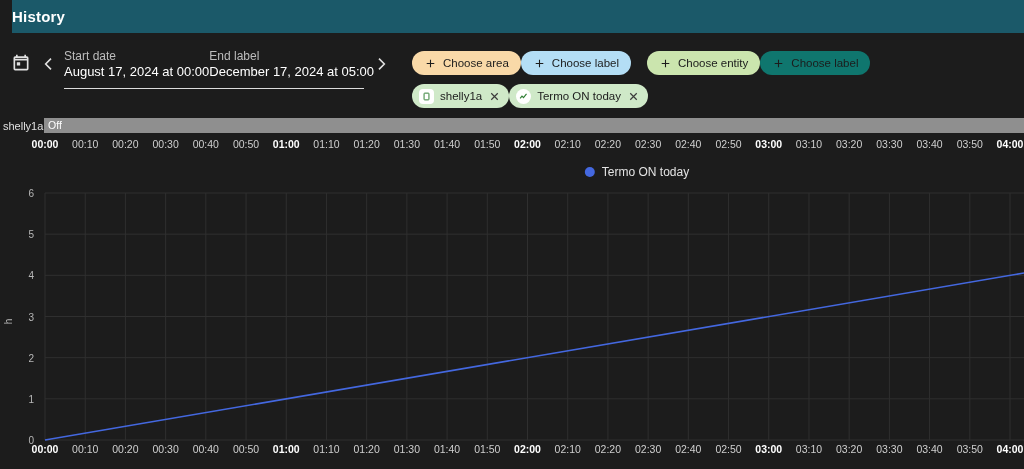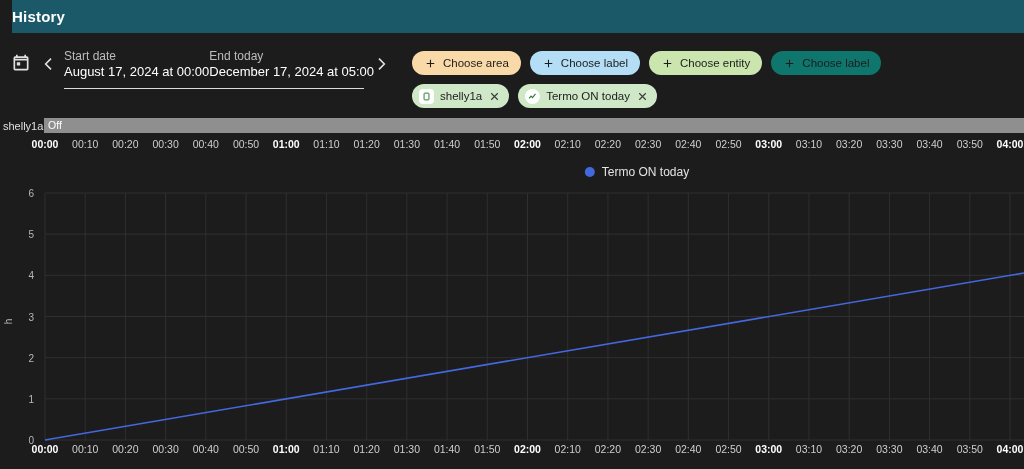--- a/index.html
+++ b/index.html
@@ -28,21 +28,21 @@
   .chev-left{position:absolute;left:40px;top:55px;width:18px;height:18px;}
   .chev-right{position:absolute;left:372px;top:55px;width:18px;height:18px;}
   .dates{position:absolute;left:64px;top:50px;width:300px;display:flex;
     border-bottom:1px solid #dcdcdc;padding-bottom:9px;cursor:pointer;}
   .date-field{display:flex;flex-direction:column;}
   .date-field.start{width:163px;}
   .date-label{font-size:12px;color:#bdbdbd;line-height:12px;}
   .date-value{font-size:13px;color:#fff;margin-top:2px;white-space:nowrap;}
 
   
-  .chip-row{position:absolute;left:412px;display:flex;gap:9px;align-items:center;}
+  .chip-row{position:absolute;left:412px;display:flex;align-items:center;}
   .chip-row.filters{top:51px;}
   .chip-row.active{top:84px;}
   .chip{display:inline-flex;align-items:center;gap:6px;height:24px;padding:0 12px;
     border:none;border-radius:12px;font-family:"Liberation Sans",sans-serif;
     font-size:11.5px;color:#1c1c1c;cursor:pointer;white-space:nowrap;}
   .chip .chip-text{color:#1c1c1c;}
   .avatar{width:15px;height:15px;background:#fff;display:inline-flex;align-items:center;justify-content:center;flex-shrink:0;margin-left:-5px;}
   .avatar.square{border-radius:4px;}
   .avatar.round{border-radius:50%;}
   .chip svg.close{margin-right:-4px;cursor:pointer;}
@@ -90,21 +90,21 @@
     <path fill="none" stroke="#e0e0e0" stroke-width="2.4" d="M15 4l-8 8 8 8"></path>
   </svg>
 </button>
 
 <div class="dates">
   <div class="date-field start">
     <span class="date-label">Start date</span>
     <span class="date-value">August 17, 2024 at 00:00</span>
   </div>
   <div class="date-field">
-    <span class="date-label">End today</span>
+    <span class="date-label">End label</span>
     <span class="date-value">December 17, 2024 at 05:00</span>
   </div>
 </div>
 
 <button class="icon-btn chev-right">
   <svg width="16" height="16" viewBox="0 0 24 24">
     <path fill="none" stroke="#e0e0e0" stroke-width="2.4" d="M9 4l8 8-8 8"></path>
   </svg>
 </button>
 
@@ -114,21 +114,21 @@
         <path fill="#1c1c1c" d="M11 5h2v6h6v2h-6v6h-2v-6H5v-2h6z"></path>
       </svg>
       <span class="chip-text">Choose area</span>
     </button>
     <button class="chip" style="background: rgb(180, 222, 245);">
       <svg width="13" height="13" viewBox="0 0 24 24">
         <path fill="#1c1c1c" d="M11 5h2v6h6v2h-6v6h-2v-6H5v-2h6z"></path>
       </svg>
       <span class="chip-text">Choose label</span>
     </button>
-    <button class="chip" style="background: rgb(203, 229, 174);">
+    <button class="chip" style="background: rgb(203, 229, 174); margin-left: 16px;">
       <svg width="13" height="13" viewBox="0 0 24 24">
         <path fill="#1c1c1c" d="M11 5h2v6h6v2h-6v6h-2v-6H5v-2h6z"></path>
       </svg>
       <span class="chip-text">Choose entity</span>
     </button>
     <button class="chip" style="background: #0f766e;">
       <svg width="13" height="13" viewBox="0 0 24 24">
         <path fill="#1c1c1c" d="M11 5h2v6h6v2h-6v6h-2v-6H5v-2h6z"></path>
       </svg>
       <span class="chip-text">Choose label</span>

